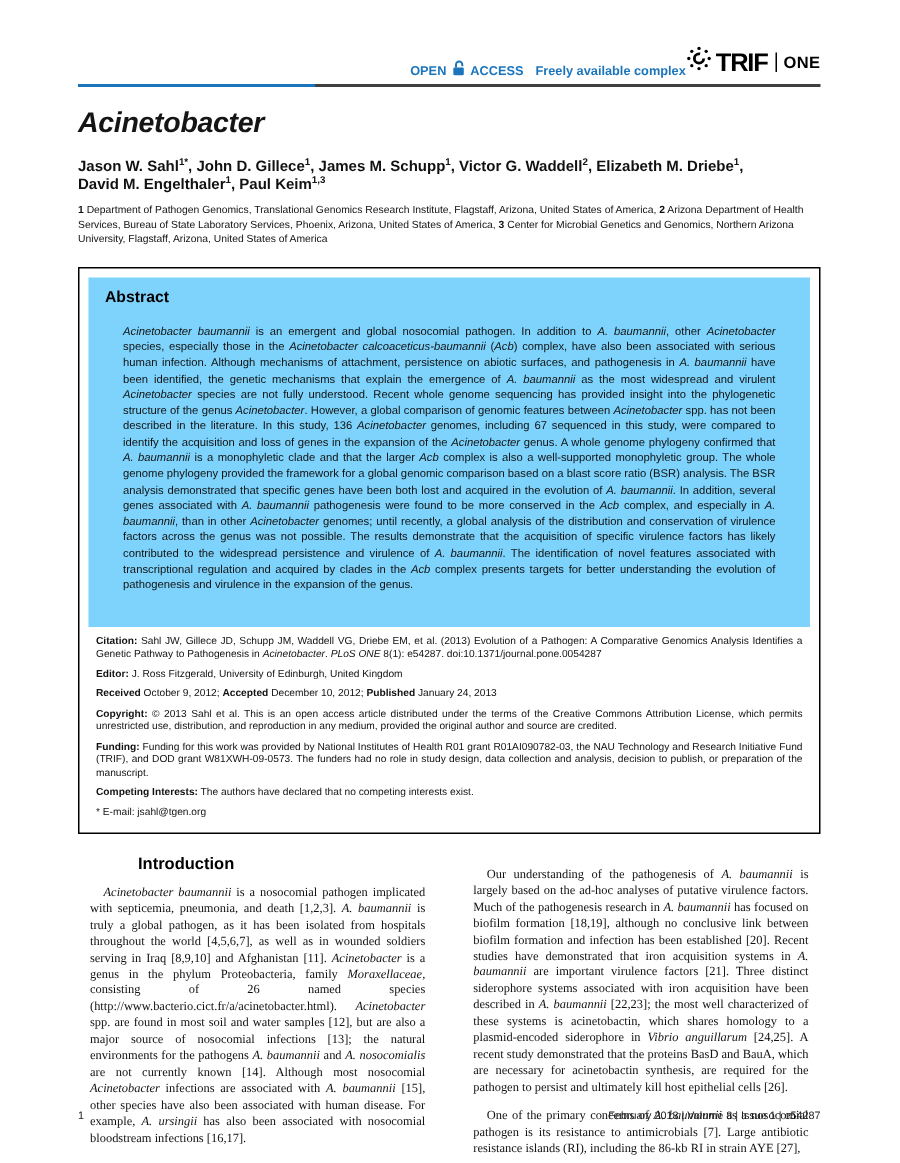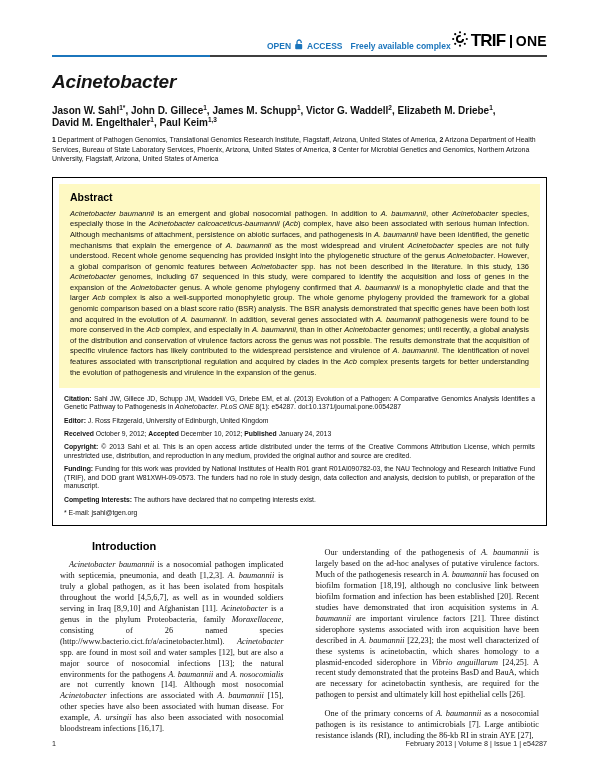--- a/index.html
+++ b/index.html
@@ -9,33 +9,33 @@
     font-family:"Liberation Sans", sans-serif; color:#111;
     overflow:hidden; background:#fff;
   }
   
   .masthead { display:flex; justify-content:flex-end; align-items:flex-end; }
   .oa { display:flex; align-items:center; gap:3px; color:#1b75bc; font-weight:bold; font-size:8.5px; }
   .oa .tagline { margin-left:5px; }
   .logo { display:flex; align-items:center; }
   .logo .plos { font-size:17px; font-weight:bold; letter-spacing:-0.8px; color:#000; margin-left:2px; }
   .logo .bar { width:1.5px; height:13px; background:#000; margin:0 4px 0 5px; }
-  .logo .one { font-size:14px; font-weight:bold; color:#000; letter-spacing:0.3px; }
+  .logo .one { font-size:11px; font-weight:bold; color:#000; letter-spacing:0.3px; }
   .rule { height:2px; margin-top:3px;
     background:linear-gradient(to right, #1b75bc 0px, #1b75bc 158px, #3f3f3f 158px, #3f3f3f 100%); }
   
   .title { margin-top:14px; font-size:19px; line-height:21.5px; font-weight:bold; color:#151515; letter-spacing:-0.2px; }
   .authors { margin-top:9px; font-size:10px; font-weight:bold; line-height:12px; color:#111; }
   .authors sup { font-size:6.5px; }
   .affiliations { margin-top:6px; font-size:6.9px; line-height:9.5px; color:#111; }
   
   .meta-box { margin-top:13px; border:1.5px solid #000; padding:6px; }
-  .abstract-box { background:#fef9c3; padding:7px 11px 10px 11px; }
+  .abstract-box { background:#7dd3fc; padding:7px 11px 10px 11px; }
   .abstract-box h2 { margin:0 0 6px 0; font-size:10.5px; font-weight:bold; color:#000; }
-  .abstract-box p { margin:0; font-size:7.5px; line-height:10.6px; text-align:justify; color:#111; }
+  .abstract-box p { margin:12px; font-size:7.5px; line-height:10.6px; text-align:justify; color:#111; }
   .metadata { padding:2px 5px 2px 5px; }
   .metadata p { margin:4.5px 0 0 0; font-size:6.8px; line-height:8.7px; text-align:justify; color:#111; }
   
   .body-columns { margin-top:14px; display:flex; gap:16px; }
   .col { width:240px; font-family:"Liberation Serif", serif; }
   .col h3 { margin:0 0 8px 0; font-family:"Liberation Sans", sans-serif; font-size:11px; font-weight:bold; color:#000;padding-left:40px; }
   .col p { margin:8px; font-size:8.3px; line-height:10.9px; text-align:justify; text-indent:9px; color:#111; }
   
   .footer { position:absolute; left:52px; right:53px; top:739px; display:flex; align-items:baseline;
     font-size:7.2px; color:#222; font-family:"Liberation Sans", sans-serif; }

